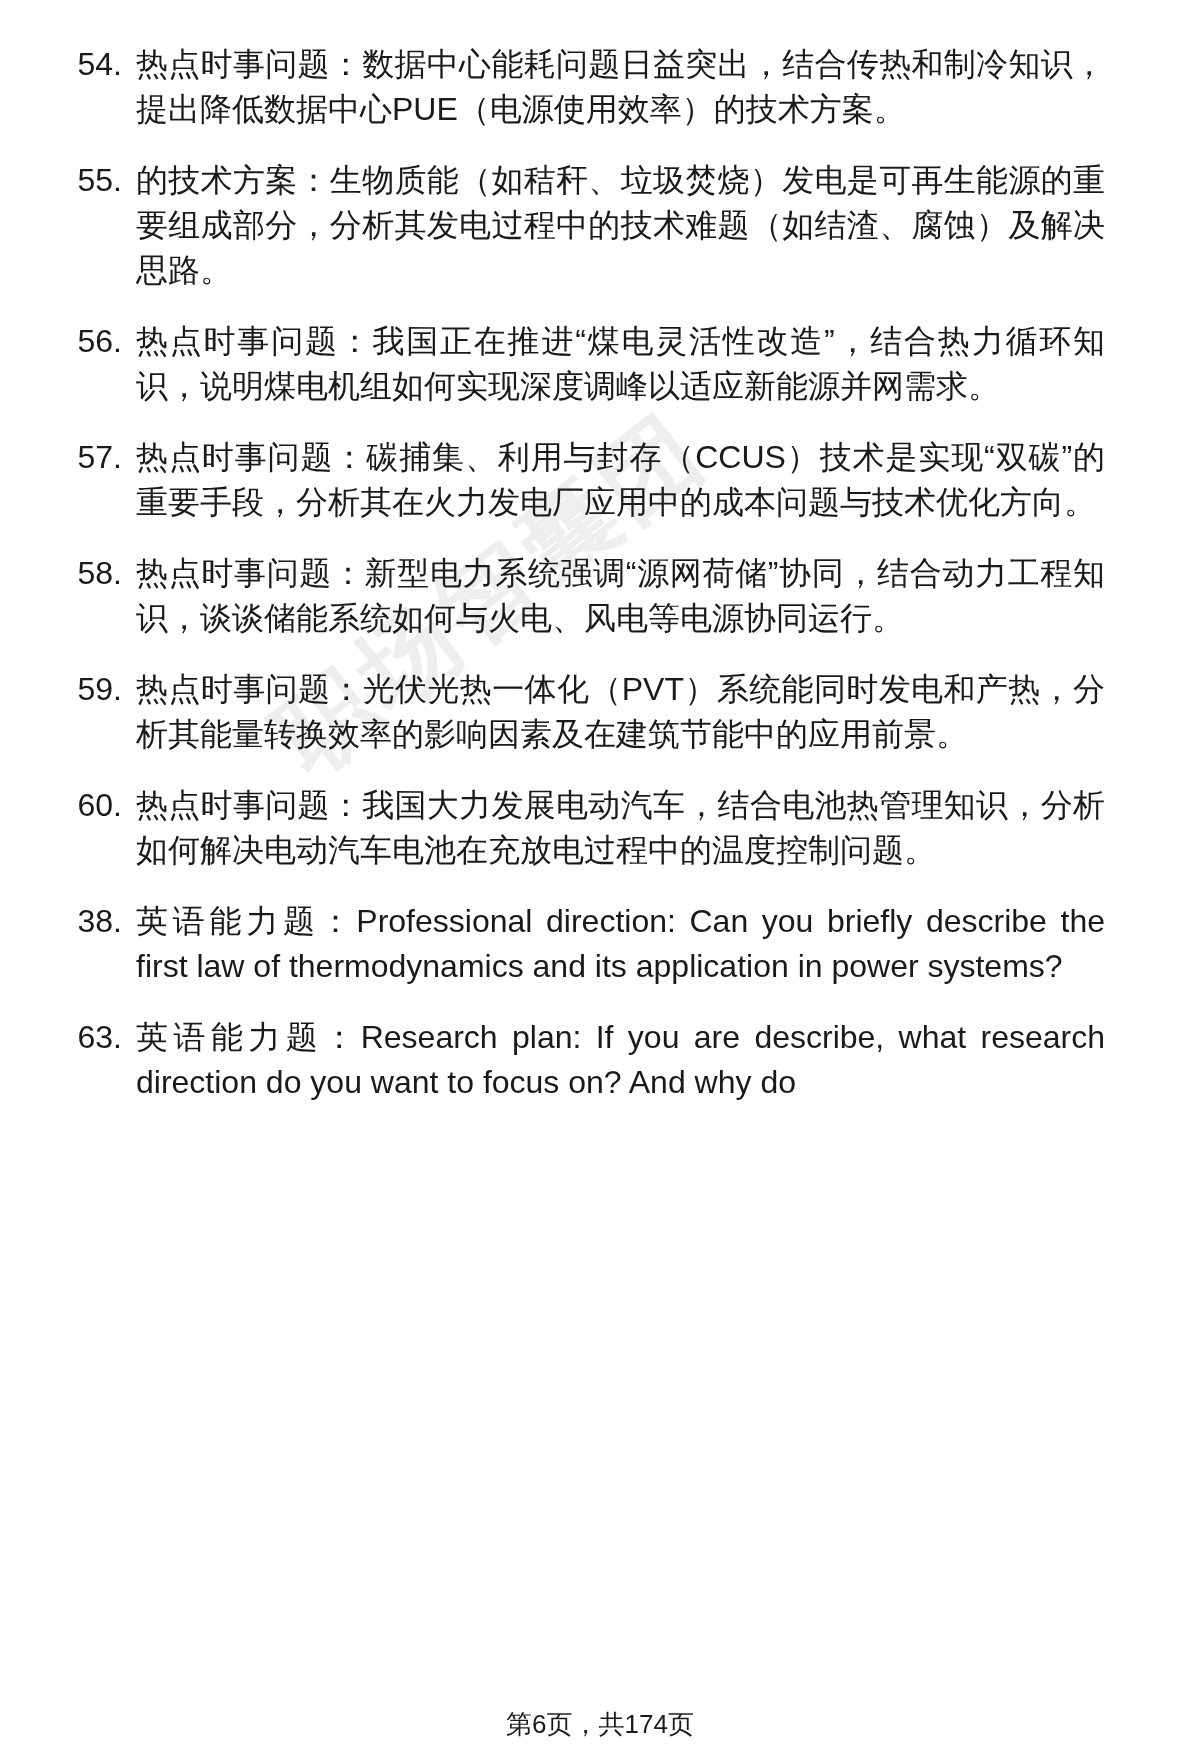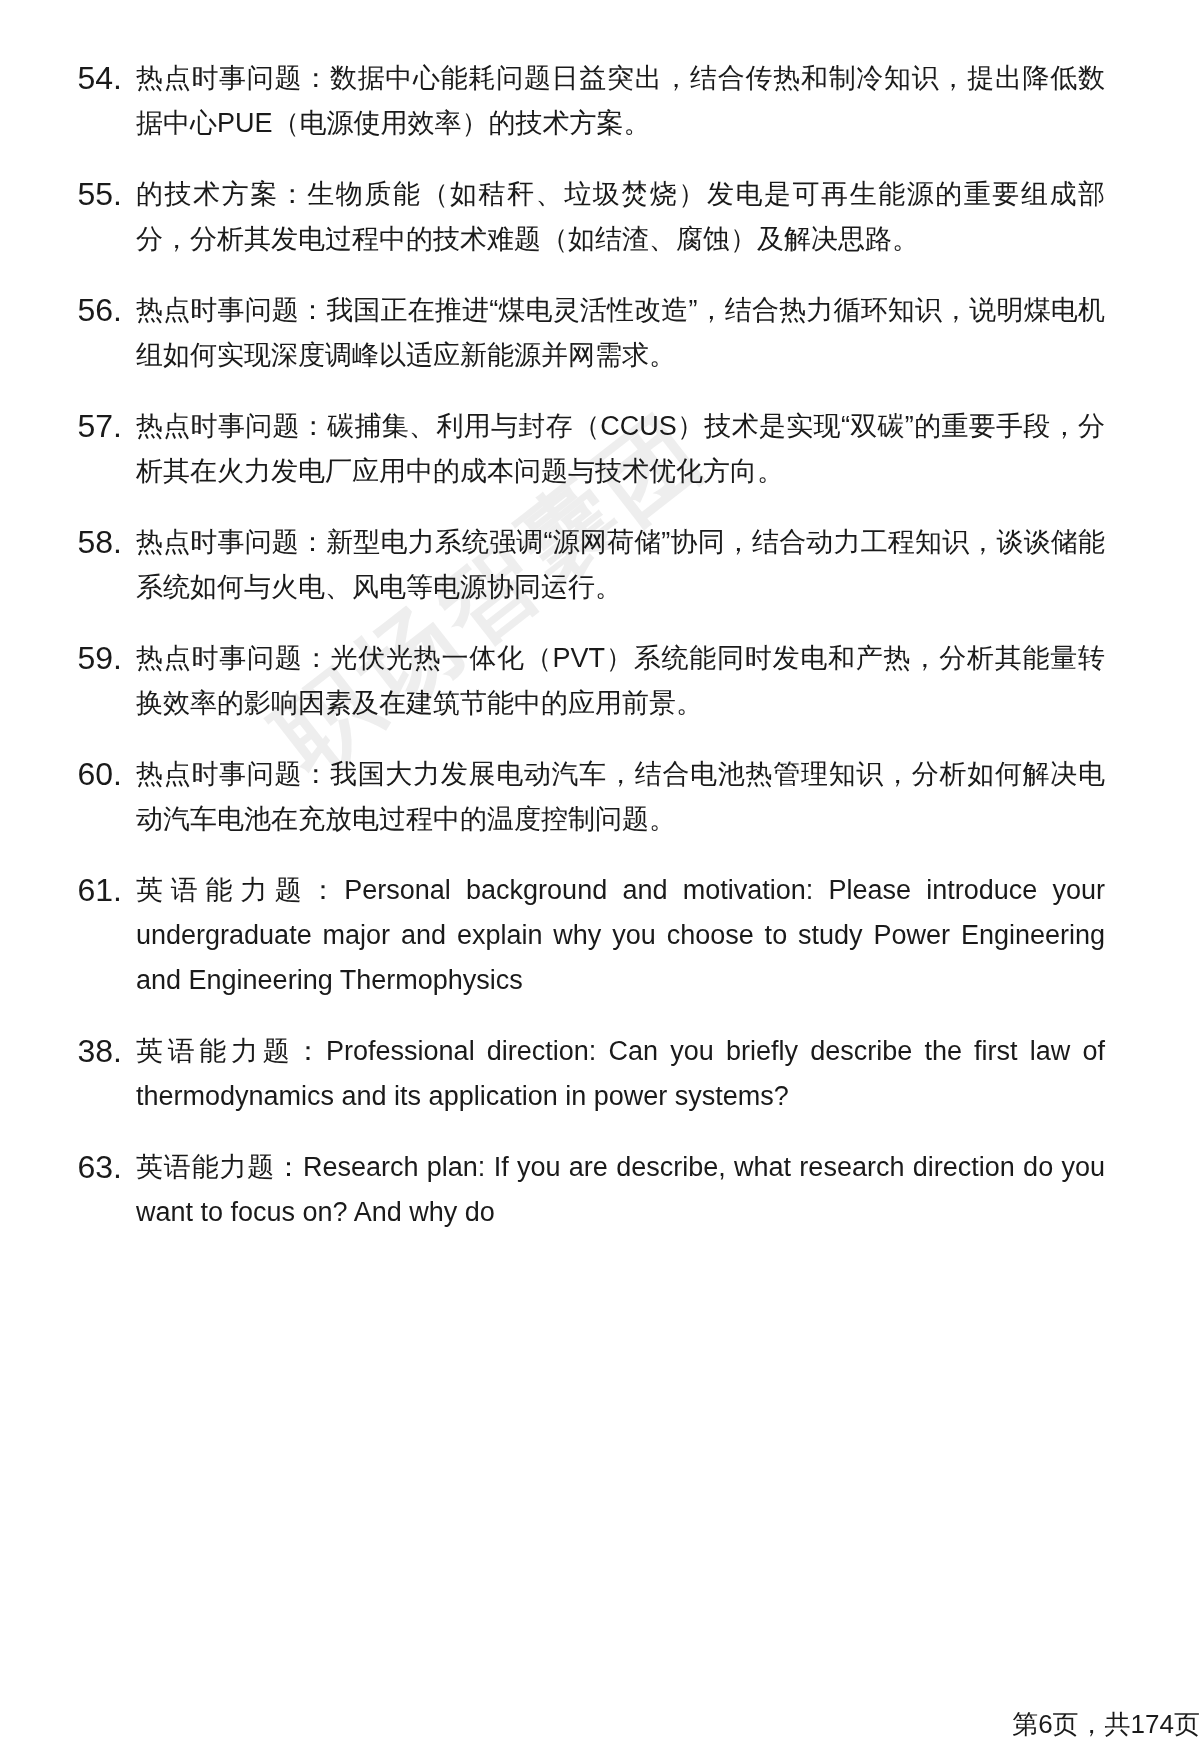--- a/index.html
+++ b/index.html
@@ -12,21 +12,21 @@
     height: 1755px;
     position: relative;
     font-family: "Liberation Sans", sans-serif;
     color: #1a1a1a;
     overflow: hidden;
   }
 
   .page {
     position: absolute;
     inset: 0;
-    padding: 56px 95px 0 48px;
+    padding: 42px 95px 0 48px;
     box-sizing: border-box;
   }
 
   .watermark {
     position: absolute;
     left: 0;
     top: 0;
     width: 1200px;
     height: 1755px;
     pointer-events: none;
@@ -63,33 +63,33 @@
     width: 74px;
     text-align: right;
     padding-right: 14px;
     font-size: 32px;
     line-height: 45px;
     font-family: "Liberation Sans", sans-serif;
     color: #1a1a1a;
   }
   .txt {
     flex: 1 1 auto;
-    font-size: 27px;
+    font-size: 32px;
     line-height: 45px;
     text-align: justify;
     word-break: break-word;
     color: #1a1a1a;
   }
 
   .footer {
     position: absolute;
     left: 0;
     right: 0;
     bottom: 14px;
-    text-align: right;
+    text-align: center;
     font-size: 26px;
     line-height: 34px;
     color: #1a1a1a;
     z-index: 2;
   }
 </style>
 </head>
 <body>
 
 <div class="watermark">
@@ -120,24 +120,20 @@
     </li>
     <li class="item">
       <div class="num">59.</div>
       <div class="txt">热点时事问题：光伏光热一体化（PVT）系统能同时发电和产热，分析其能量转换效率的影响因素及在建筑节能中的应用前景。</div>
     </li>
     <li class="item">
       <div class="num">60.</div>
       <div class="txt">热点时事问题：我国大力发展电动汽车，结合电池热管理知识，分析如何解决电动汽车电池在充放电过程中的温度控制问题。</div>
     </li>
     <li class="item">
-      <div class="num">61.</div>
-      <div class="txt">英语能力题：Personal background and motivation: Please introduce your undergraduate major and explain why you choose to study Power Engineering and Engineering Thermophysics</div>
-    </li>
-    <li class="item">
       <div class="num">38.</div>
       <div class="txt">英语能力题：Professional direction: Can you briefly describe the first law of thermodynamics and its application in power systems?</div>
     </li>
     <li class="item">
       <div class="num">63.</div>
       <div class="txt">英语能力题：Research plan: If you are describe, what research direction do you want to focus on? And why do</div>
     </li>
   </ol>
 </div>
 

